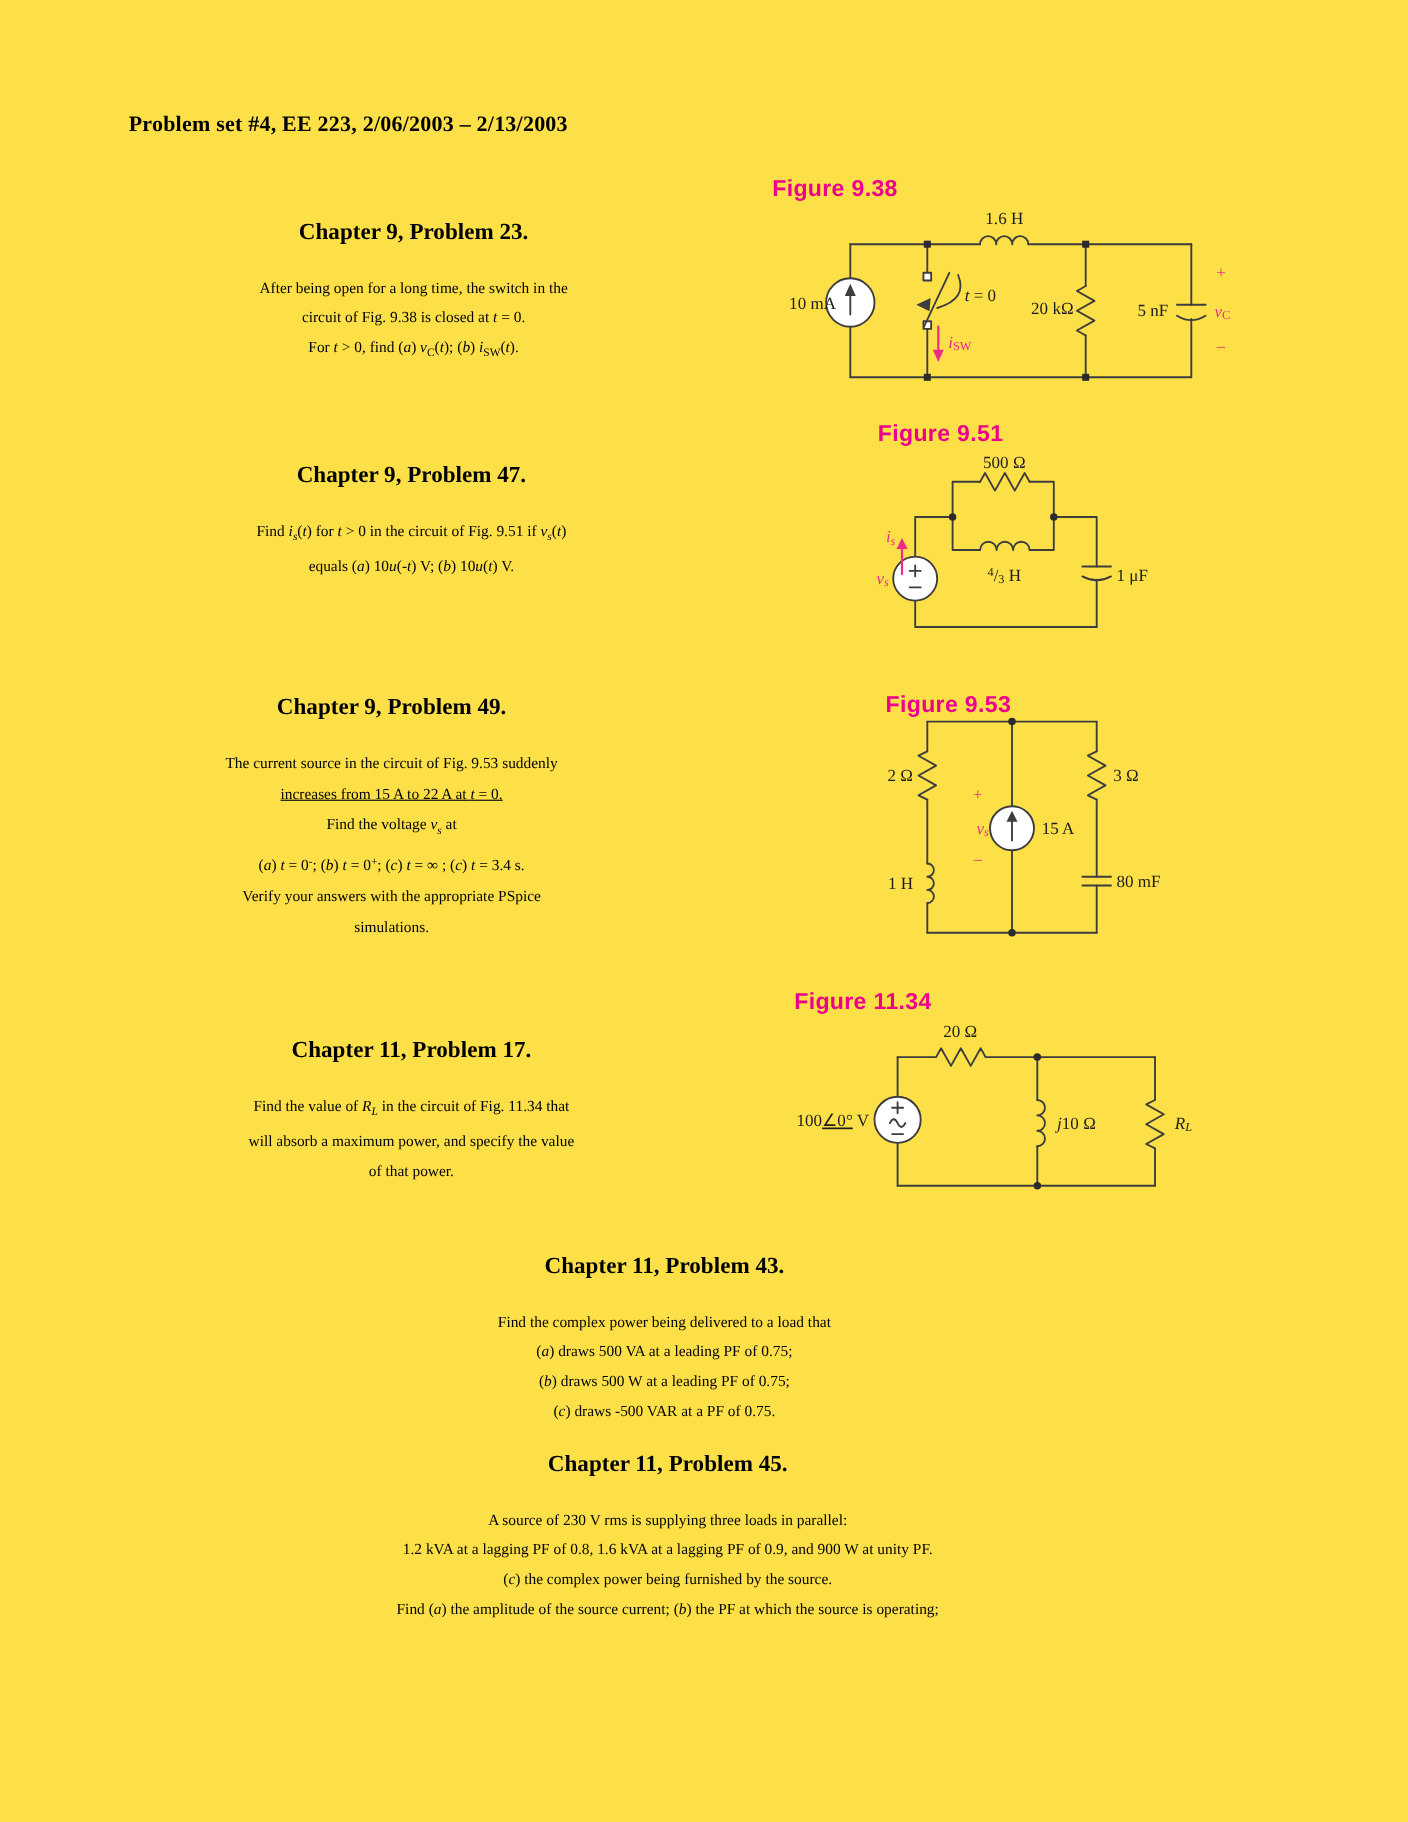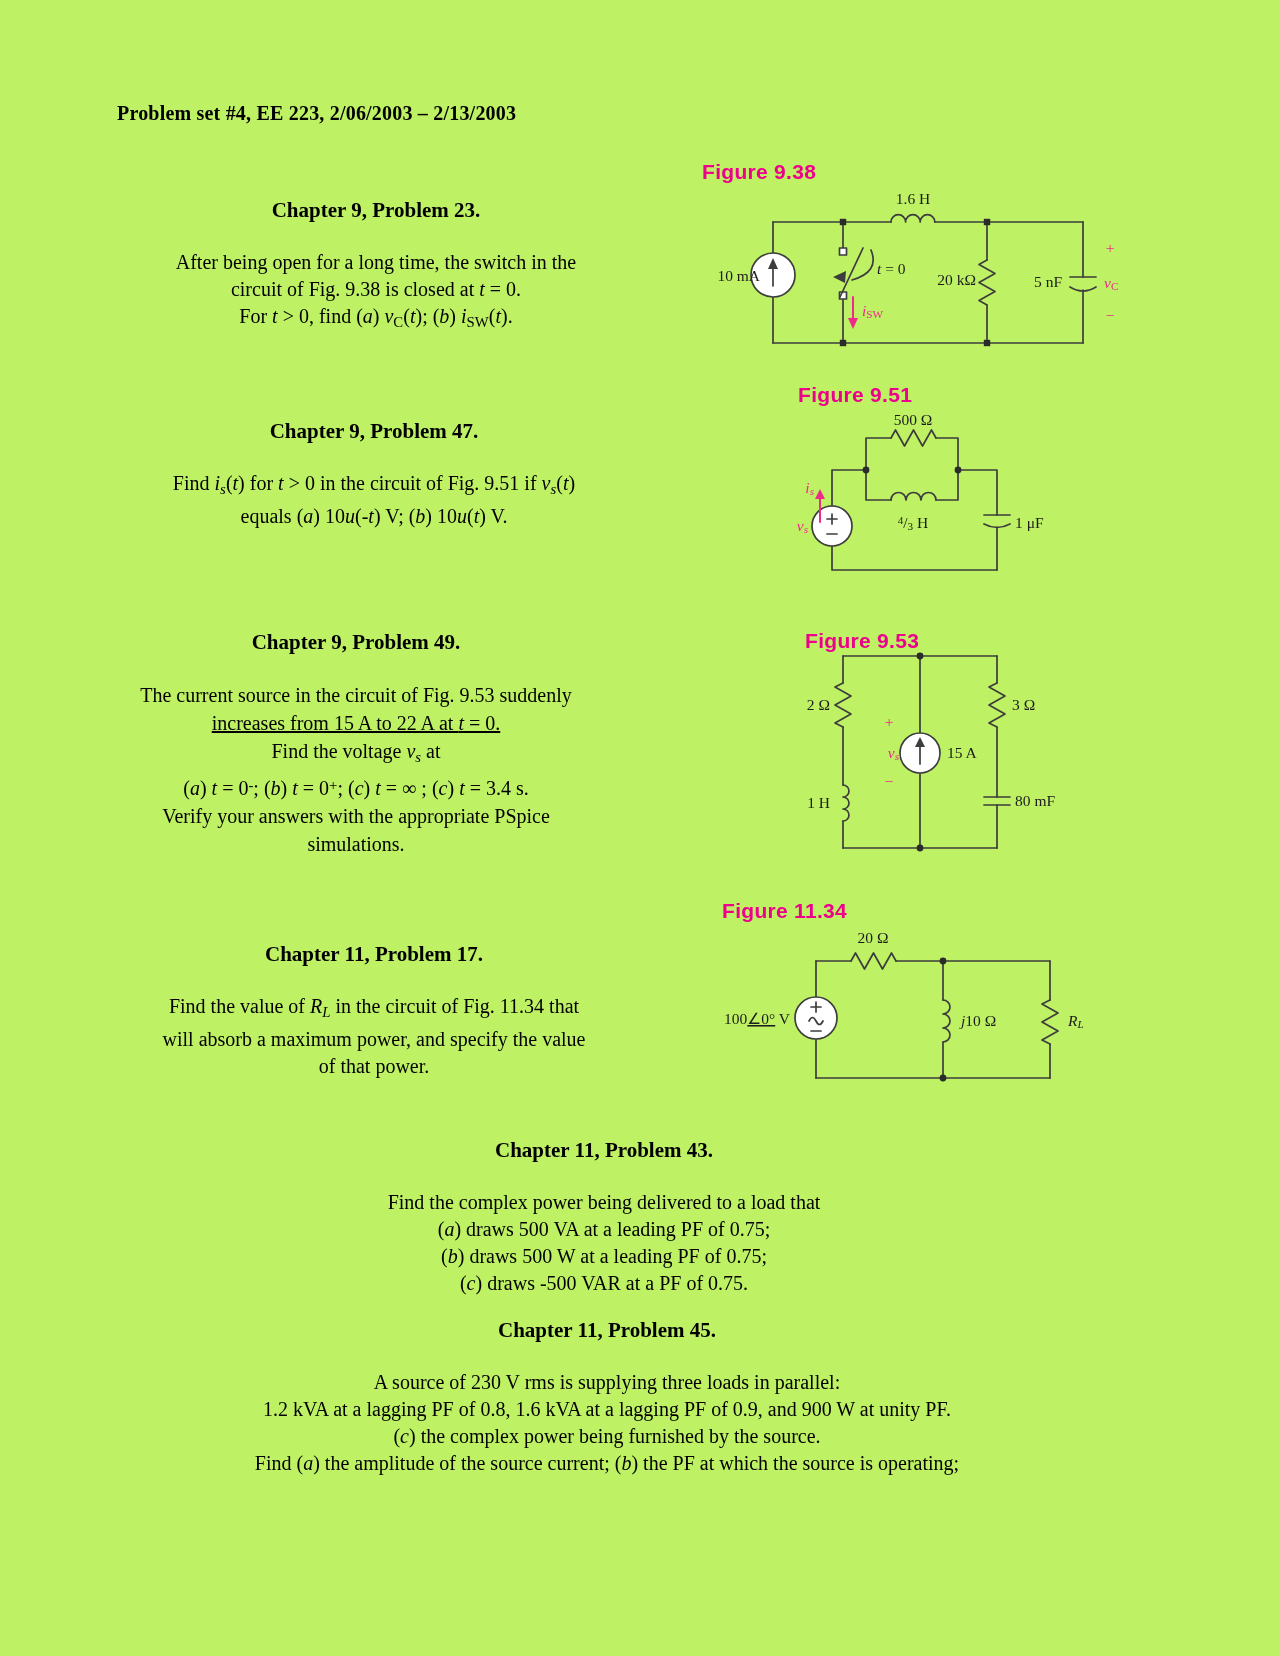--- a/index.html
+++ b/index.html
@@ -1,27 +1,27 @@
 <!DOCTYPE html>
 <html><head>
 <meta charset="utf-8">
 <style>
   * { margin:0; padding:0; box-sizing:border-box; }
   html,body { background:#ffffff; }
   .page {
-    position:relative; width:1280px; height:1656px; background:#bef264;
+    position:relative; width:1280px; height:1656px; background:#fde047;
     font-family:"Liberation Serif", serif; color:#000; overflow:hidden;
   }
   .header {
     position:absolute; left:117px; top:102px;
     font-size:20px; font-weight:bold; letter-spacing:0.2px;
   }
   .prob { position:absolute; text-align:center; }
   .prob .ptitle { font-size:21px; font-weight:bold; line-height:27px; margin-bottom:25px; }
-  .prob .pline { font-size:20px; line-height:27px; }
+  .prob .pline { font-size:14px; line-height:27px; }
   .prob.wide .pline { line-height:27px; }
   .figlabel {
     position:absolute; font-family:"Liberation Sans", sans-serif;
     font-weight:bold; font-size:21px; color:#EC008C; letter-spacing:0.3px;
   }
   
   span.i { font-style:italic; }
   .prob span.sub { font-size:74%; vertical-align:-4px; }
   .prob span.sup { font-size:74%; vertical-align:5px; }
   

